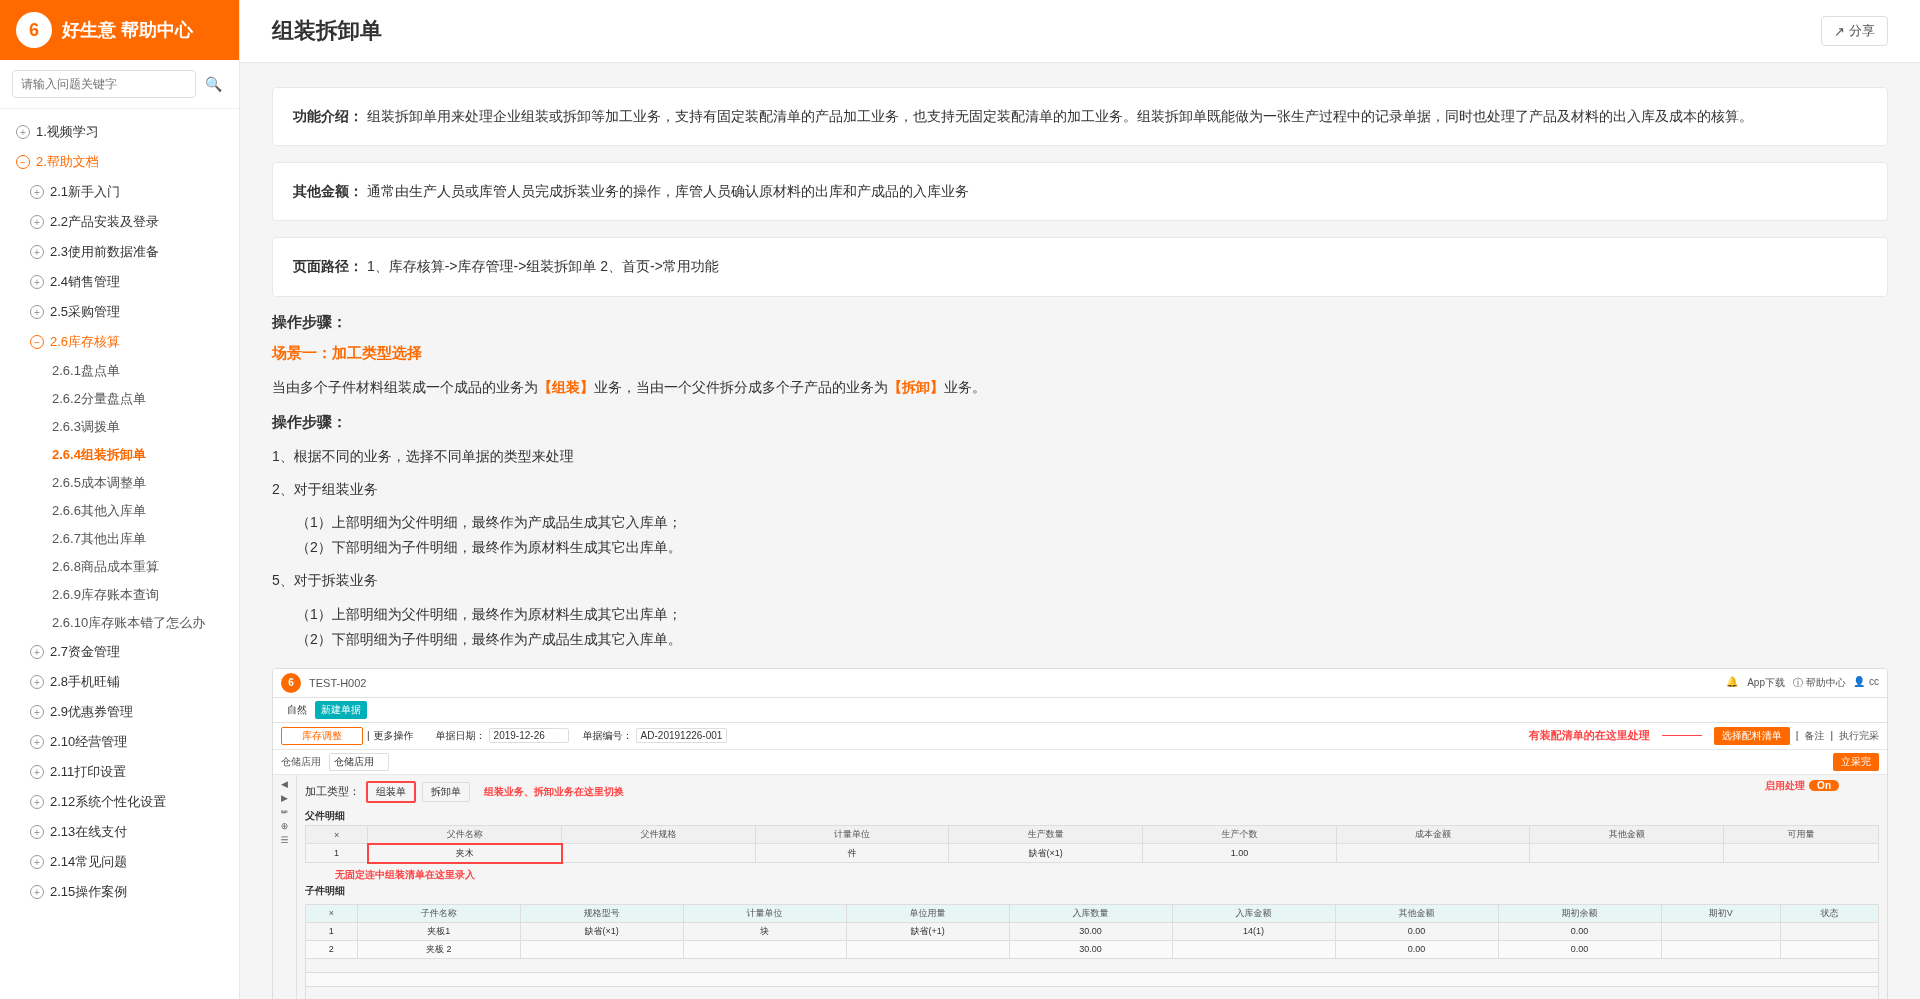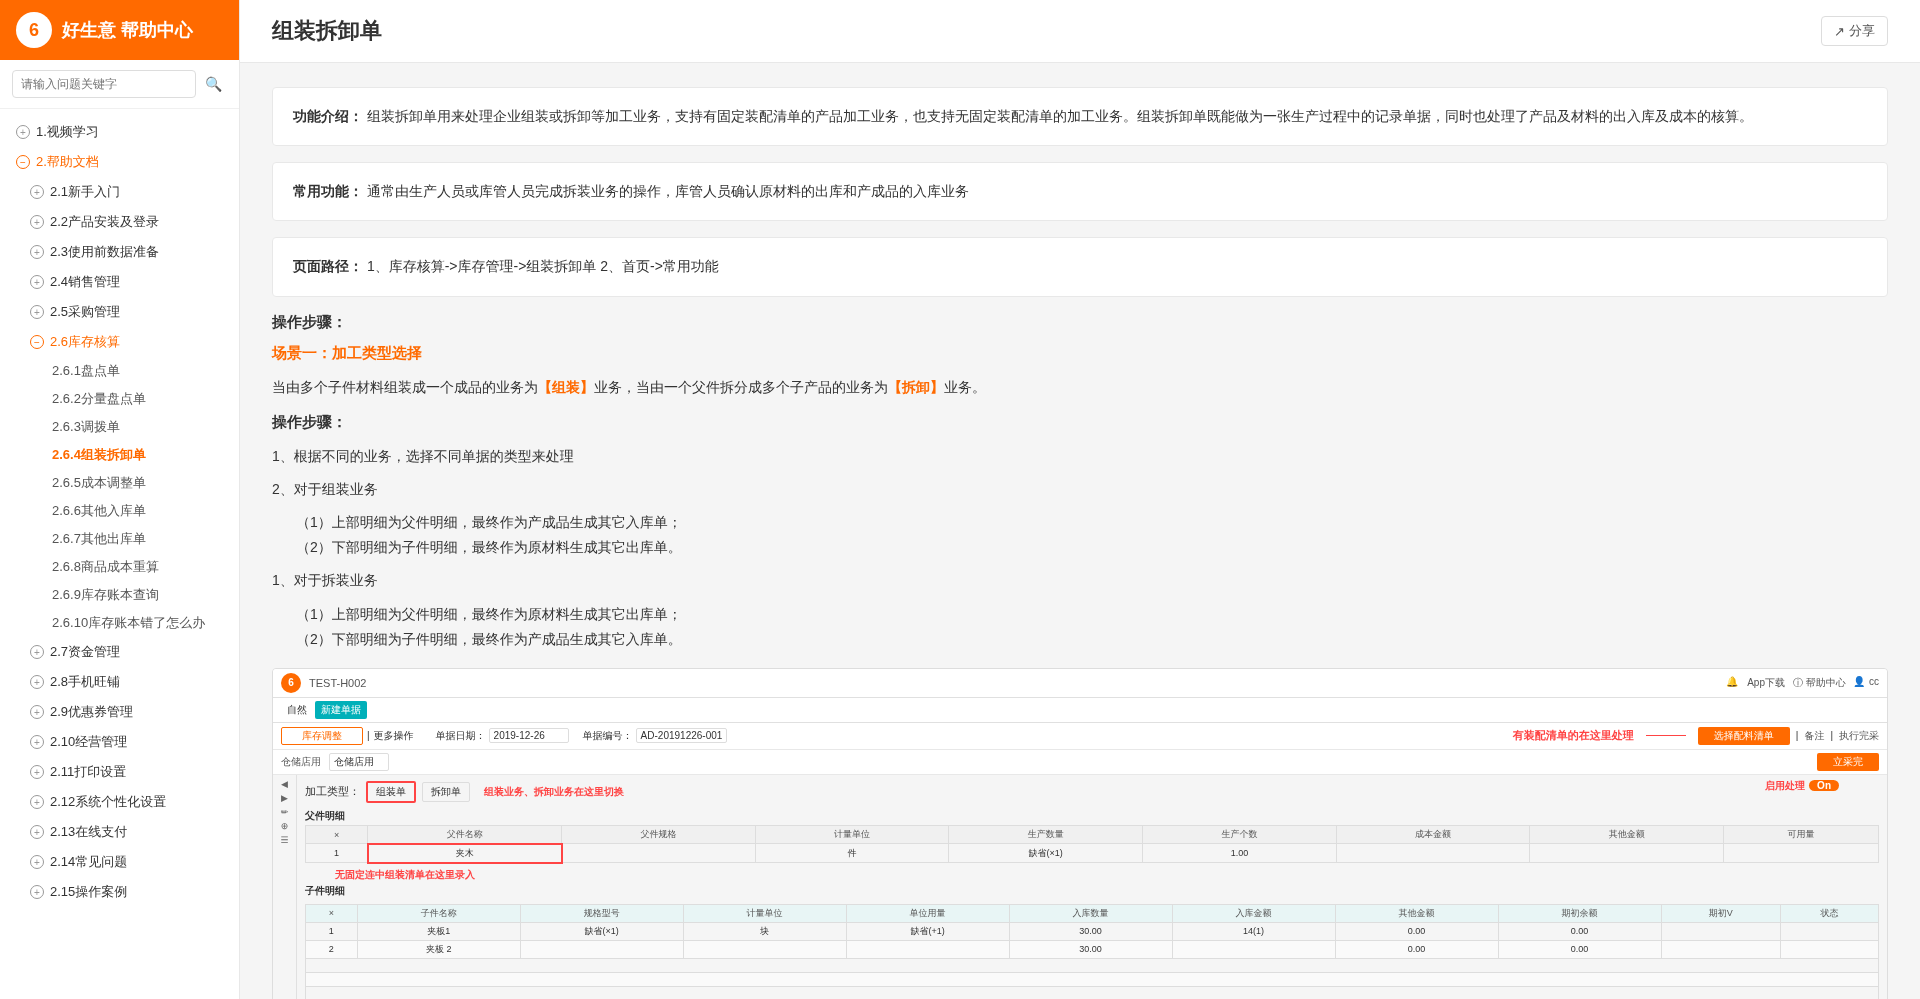--- a/index.html
+++ b/index.html
@@ -283,21 +283,21 @@
       padding: 1px 4px;
       font-size: 10px;
       min-width: 80px;
       background: #fff;
     }
     .mock-orange-btn {
       background: #ff6a00;
       color: #fff;
       border: none;
       border-radius: 2px;
-      padding: 2px 16px;
+      padding: 2px 8px;
       font-size: 10px;
       cursor: pointer;
     }
     .mock-content-area {
       display: flex;
       gap: 0;
     }
     .mock-left-icons {
       width: 24px;
       background: #f5f5f5;
@@ -499,21 +499,21 @@
     </button>
   </div>
   <div id="main-content">
 
     <div class="info-box">
       <span style="font-weight:bold;">功能介绍：</span>
       <span>组装拆卸单用来处理企业组装或拆卸等加工业务，支持有固定装配清单的产品加工业务，也支持无固定装配清单的加工业务。组装拆卸单既能做为一张生产过程中的记录单据，同时也处理了产品及材料的出入库及成本的核算。</span>
     </div>
 
     <div class="info-box">
-      <span style="font-weight:bold;">常用功能：</span>
+      <span style="font-weight:bold;">其他金额：</span>
       <span>通常由生产人员或库管人员完成拆装业务的操作，库管人员确认原材料的出库和产成品的入库业务</span>
     </div>
 
     <div class="info-box">
       <span style="font-weight:bold;">页面路径：</span>
       <span>1、库存核算-&gt;库存管理-&gt;组装拆卸单  2、首页-&gt;常用功能</span>
     </div>
 
     <div style="margin-top: 16px;">
       <div class="section-title">操作步骤：</div>
@@ -525,21 +525,21 @@
       </div>
 
       <div style="margin-top:12px;">
         <div class="section-title">操作步骤：</div>
       </div>
 
       <div class="step-item">1、根据不同的业务，选择不同单据的类型来处理</div>
       <div class="step-item">2、对于组装业务</div>
       <div class="sub-step">（1）上部明细为父件明细，最终作为产成品生成其它入库单；</div>
       <div class="sub-step">（2）下部明细为子件明细，最终作为原材料生成其它出库单。</div>
-      <div class="step-item">1、对于拆装业务</div>
+      <div class="step-item">5、对于拆装业务</div>
       <div class="sub-step">（1）上部明细为父件明细，最终作为原材料生成其它出库单；</div>
       <div class="sub-step">（2）下部明细为子件明细，最终作为产成品生成其它入库单。</div>
 
       <div class="screenshot-container" style="margin-top:16px; position:relative;">
         <div class="mock-screen">
 
           <div class="mock-topbar">
             <div class="mock-topbar-logo">6</div>
             <span>TEST-H002</span>
             <span style="flex:1;"></span>

